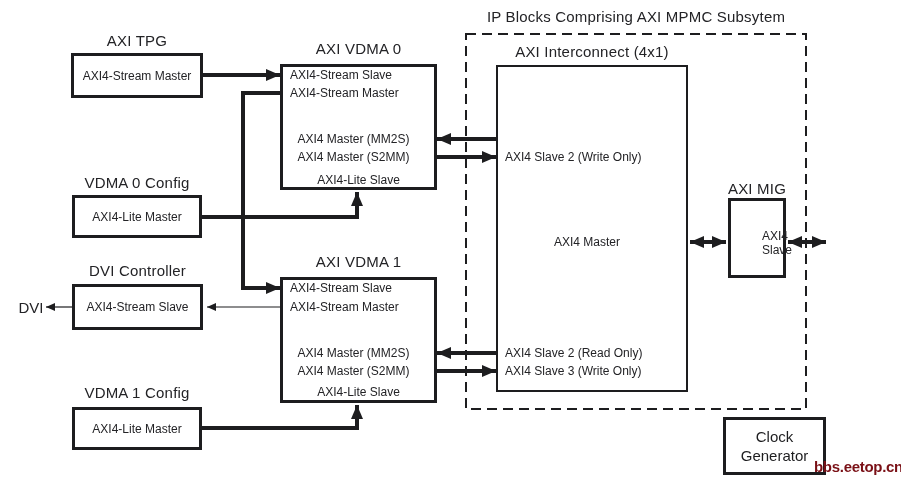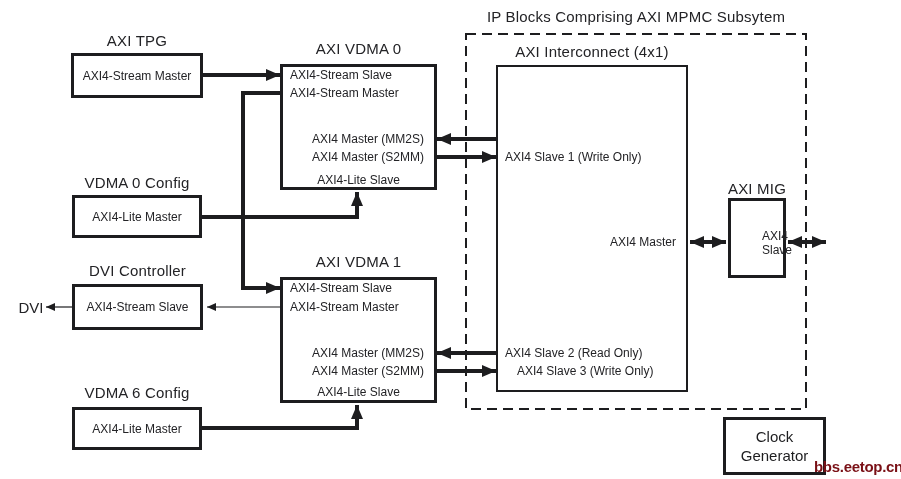--- a/index.html
+++ b/index.html
@@ -13,21 +13,21 @@
   .box { position: absolute; background: #ffffff; border: 3px solid #1d1d1f; }
   .box.b2 { border-width: 2px; }
   .btitle {
     position: absolute; text-align: center; font-size: 15px;
     color: #232326; white-space: nowrap; letter-spacing: 0.2px;
   }
   .port { font-size: 12px; color: #232326; white-space: nowrap; }
   .cport { display: flex; align-items: center; justify-content: center; height: 100%; }
   .row { position: absolute; left: 0; right: 0; height: 16px; line-height: 16px; }
   .row.l { padding-left: 7px; text-align: left; }
-  .row.r { padding-right: 10px; text-align: right; }
+  .row.r { padding-right: 10px; text-align: center; }
   .row.c { text-align: center; }
   .freelabel { position: absolute; font-size: 15px; color: #232326; white-space: nowrap; }
   .two-line { line-height: 19px; }
   #watermark {
     position: absolute; font-weight: 700; font-size: 15px;
     letter-spacing: -0.3px; white-space: nowrap;
   }
 </style>
 </head>
 <body>
@@ -100,31 +100,31 @@
 
   <div class="btitle" style="left:280px; top:253px; width:157px;">AXI VDMA 1</div>
   <div class="box" style="left:280px; top:277px; width:157px; height:126px;">
     <div class="row l port" style="top:0px;">AXI4-Stream Slave</div>
     <div class="row l port" style="top:19px;">AXI4-Stream Master</div>
     <div class="row r port" style="top:65px;">AXI4 Master (MM2S)</div>
     <div class="row r port" style="top:83px;">AXI4 Master (S2MM)</div>
     <div class="row c port" style="top:104px;">AXI4-Lite Slave</div>
   </div>
 
-  <div class="btitle" style="left:72px; top:384px; width:130px;">VDMA 6 Config</div>
+  <div class="btitle" style="left:72px; top:384px; width:130px;">VDMA 1 Config</div>
   <div class="box" style="left:72px; top:407px; width:130px; height:43px;">
     <div class="cport port">AXI4-Lite Master</div>
   </div>
 
   <div class="btitle" style="left:496px; top:43px; width:192px;">AXI Interconnect (4x1)</div>
   <div class="box b2" style="left:496px; top:65px; width:192px; height:327px;">
-    <div class="row l port" style="top:82px;">AXI4 Slave 1 (Write Only)</div>
+    <div class="row l port" style="top:82px;">AXI4 Slave 2 (Write Only)</div>
     <div class="row r port" style="top:167px;">AXI4 Master</div>
     <div class="row l port" style="top:278px;">AXI4 Slave 2 (Read Only)</div>
-    <div class="row l port" style="top:296px;margin-left:12px;">AXI4 Slave 3 (Write Only)</div>
+    <div class="row l port" style="top:296px;">AXI4 Slave 3 (Write Only)</div>
   </div>
 
   <div class="btitle" style="left:707px; top:180px; width:100px;">AXI MIG</div>
   <div class="box" style="left:728px; top:198px; width:58px; height:80px;">
     <div class="port" style="position:absolute; left:7px; top:28px; line-height:14px;margin-left:24px;">
       <div>AXI4</div>
       <div>Slave</div>
     </div>
   </div>
 

